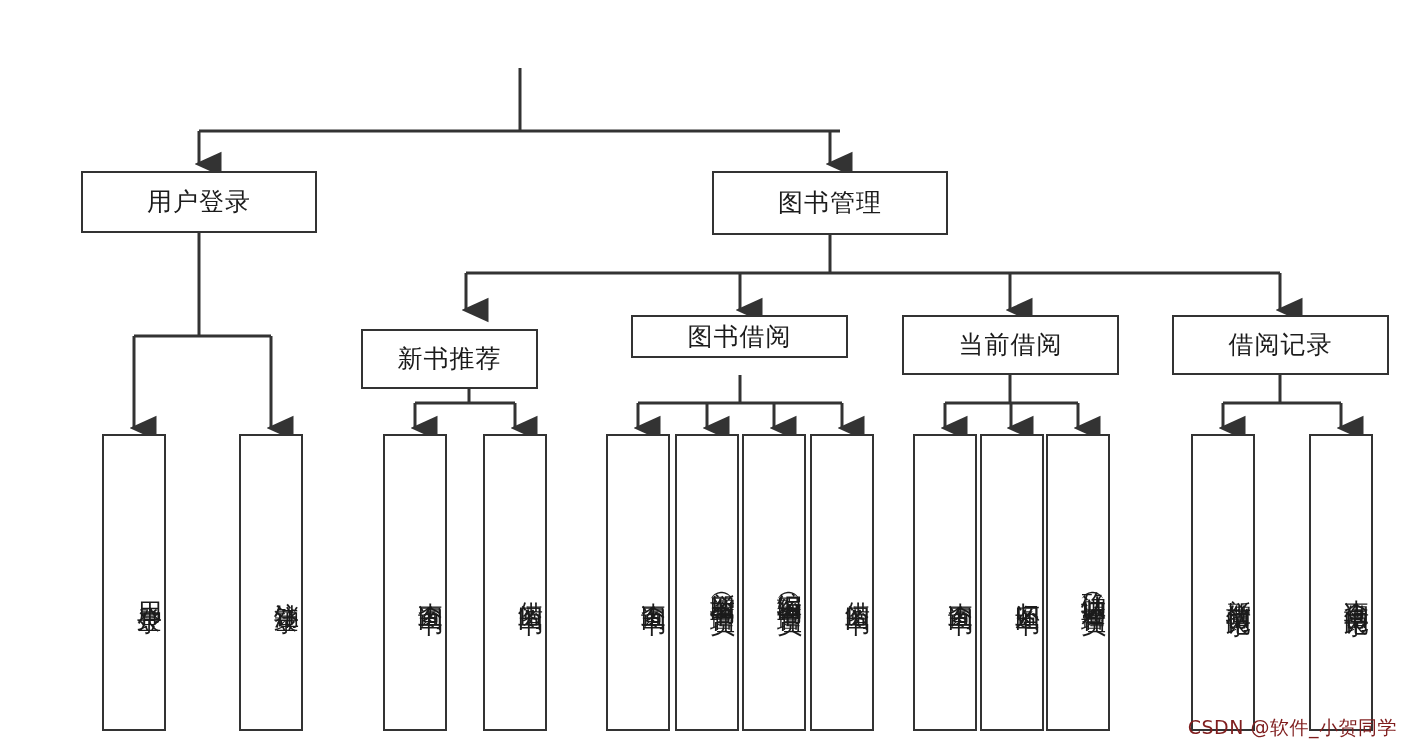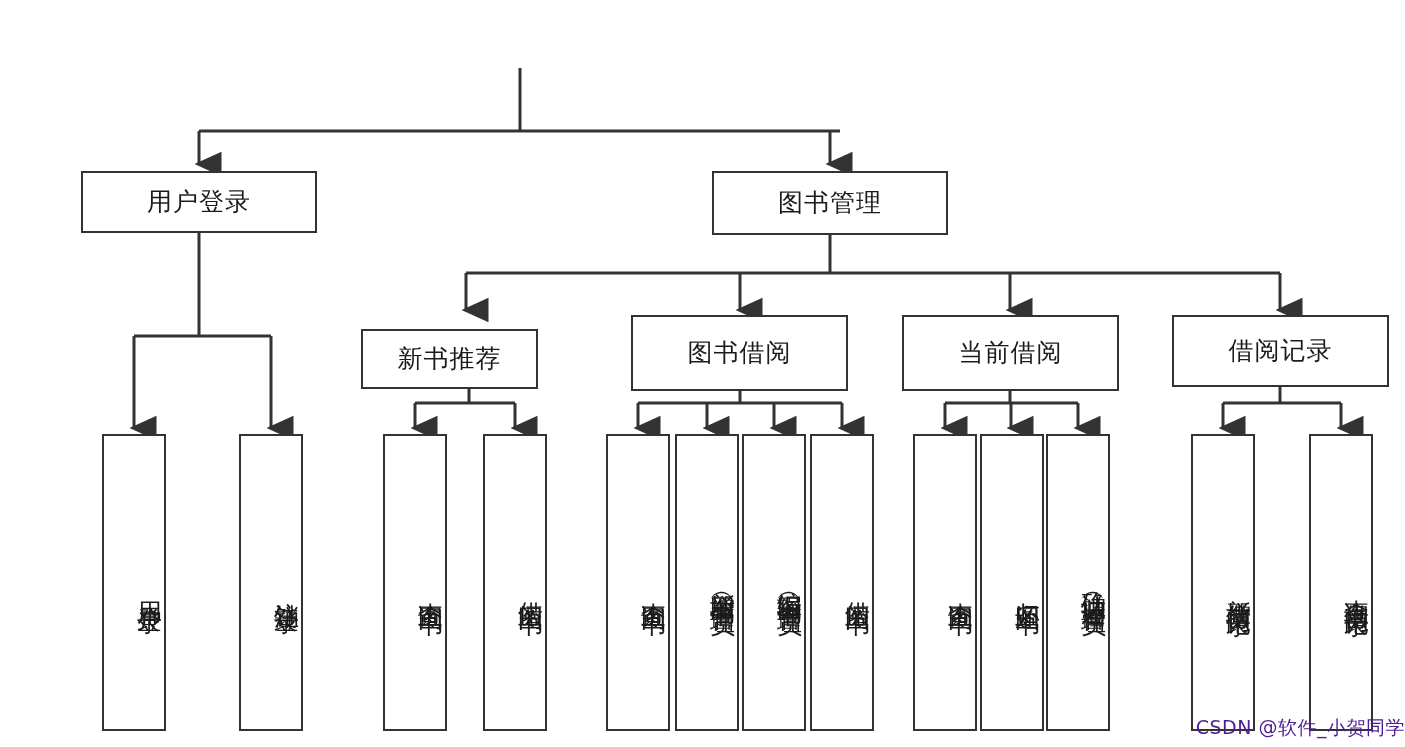--- a/index.html
+++ b/index.html
@@ -50,24 +50,24 @@
   .node.vert.topalign {
     padding-top: 6px;
   }
   .node.vert .txt {
     writing-mode: vertical-rl;
     text-orientation: upright;
     white-space: nowrap;
   }
   .watermark {
     position: absolute;
-    right: 0;
+    right: 8px;
     bottom: 6px;
     font-size: 19px;
-    color: #4c1d95;
+    color: #7f1d1d;
     letter-spacing: 0.5px;
     white-space: nowrap;
   }
 </style>
 </head>
 <body>
 
 <div id="canvas">
 
   <svg class="connectors" viewBox="0 0 1405 747" xmlns="http://www.w3.org/2000/svg">
@@ -139,27 +139,27 @@
   <div class="node horiz" style="left:81px; top:171px; width:236px; height:62px;">
     <span>用户登录</span>
   </div>
   <div class="node horiz" style="left:712px; top:171px; width:236px; height:64px;">
     <span>图书管理</span>
   </div>
 
   <div class="node horiz" style="left:361px; top:329px; width:177px; height:60px;">
     <span>新书推荐</span>
   </div>
-  <div class="node horiz" style="left:631px; top:315px; width:217px; height:76px;">
+  <div class="node horiz" style="left:631px; top:315px; width:217px; height:43px;">
     <span>图书借阅</span>
   </div>
-  <div class="node horiz" style="left:902px; top:315px; width:217px; height:76px;">
+  <div class="node horiz" style="left:902px; top:315px; width:217px; height:60px;">
     <span>当前借阅</span>
   </div>
-  <div class="node horiz" style="left:1172px; top:315px; width:217px; height:72px;">
+  <div class="node horiz" style="left:1172px; top:315px; width:217px; height:60px;">
     <span>借阅记录</span>
   </div>
 
   <div class="node vert" style="left:102px; top:434px; width:64px; height:297px;">
     <span class="txt">用户登录</span>
   </div>
   <div class="node vert" style="left:239px; top:434px; width:64px; height:297px;">
     <span class="txt">注销登录</span>
   </div>
 

